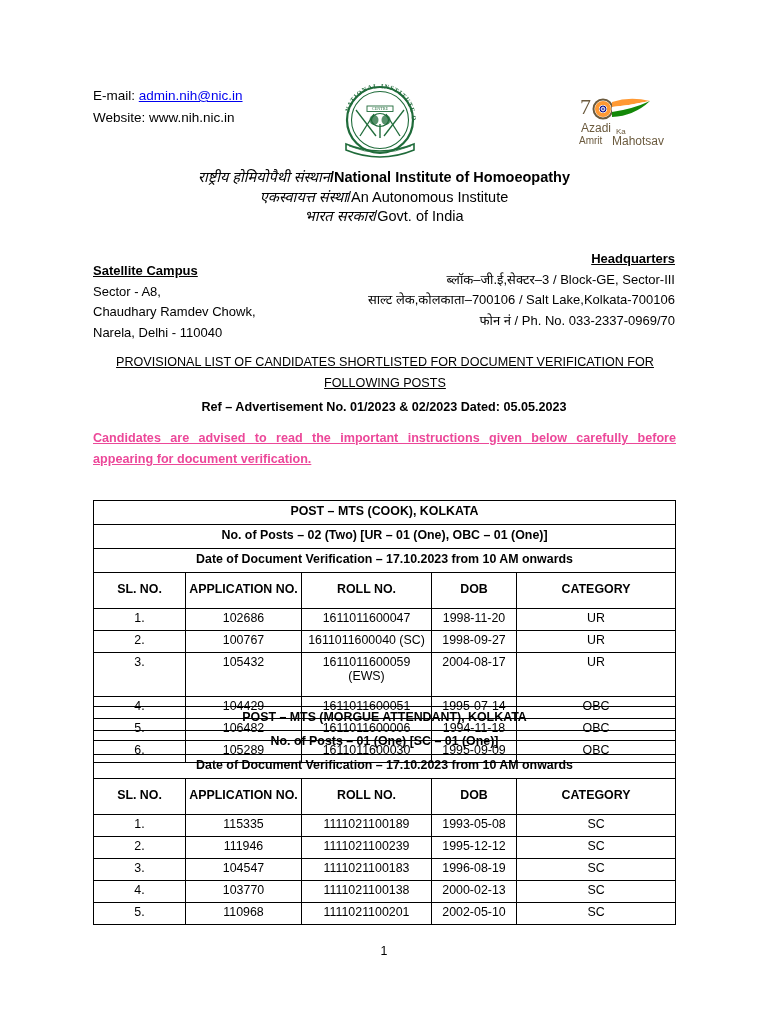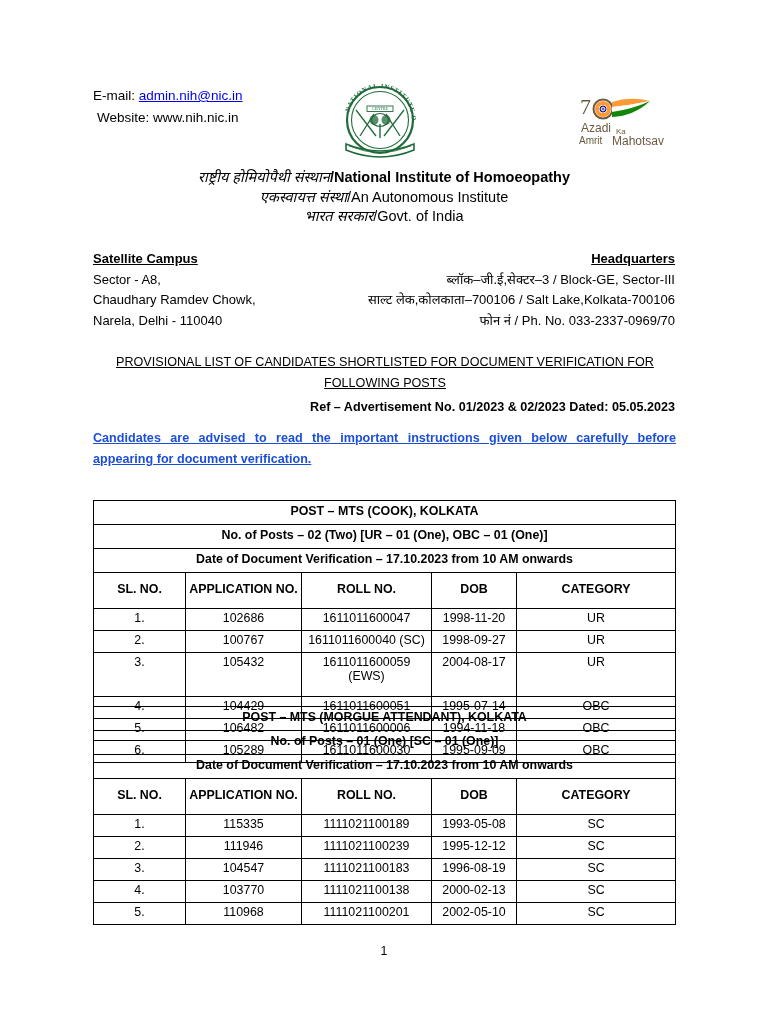--- a/index.html
+++ b/index.html
@@ -22,21 +22,20 @@
     box-sizing: border-box;
   }
 
   
   .contact-block {
     position: absolute;
     left: 93px;
     top: 85px;
     font-size: 13.5px;
     line-height: 22px;
-    text-align: center;
   }
   .contact-line { white-space: nowrap; }
   .email-link {
     color: #0000ee;
     text-decoration: underline;
   }
 
   
   .emblem {
     position: absolute;
@@ -77,21 +76,21 @@
   .addr-row {
     position: absolute;
     left: 93px;
     top: 249px;
     width: 582px;
     display: flex;
     justify-content: space-between;
     font-size: 13px;
     line-height: 20.5px;
   }
-  .addr-left { text-align: left; }
+  .addr-left { text-align: left; margin-top: 12px; }
   .addr-right { text-align: right; }
   .addr-head {
     font-weight: bold;
     text-decoration: underline;
   }
   .addr-line { white-space: nowrap; }
 
   
   .doc-title {
     position: absolute;
@@ -104,32 +103,32 @@
     line-height: 21px;
   }
   .doc-title span {
     text-decoration: underline;
   }
   .ref-line {
     position: absolute;
     left: 93px;
     top: 400px;
     width: 582px;
-    text-align: right;
+    text-align: center;
     font-weight: bold;
     font-size: 12.6px;
   }
 
   
   .notice {
     position: absolute;
     left: 93px;
     top: 428px;
     width: 583px;
-    color: #1d4ed8;
+    color: #ec4899;
     font-weight: bold;
     font-size: 12.6px;
     line-height: 21px;
     text-align: justify;
     text-decoration: underline;
   }
   .notice .nl1 {
     display: block;
     text-align: justify;
     text-align-last: justify;

